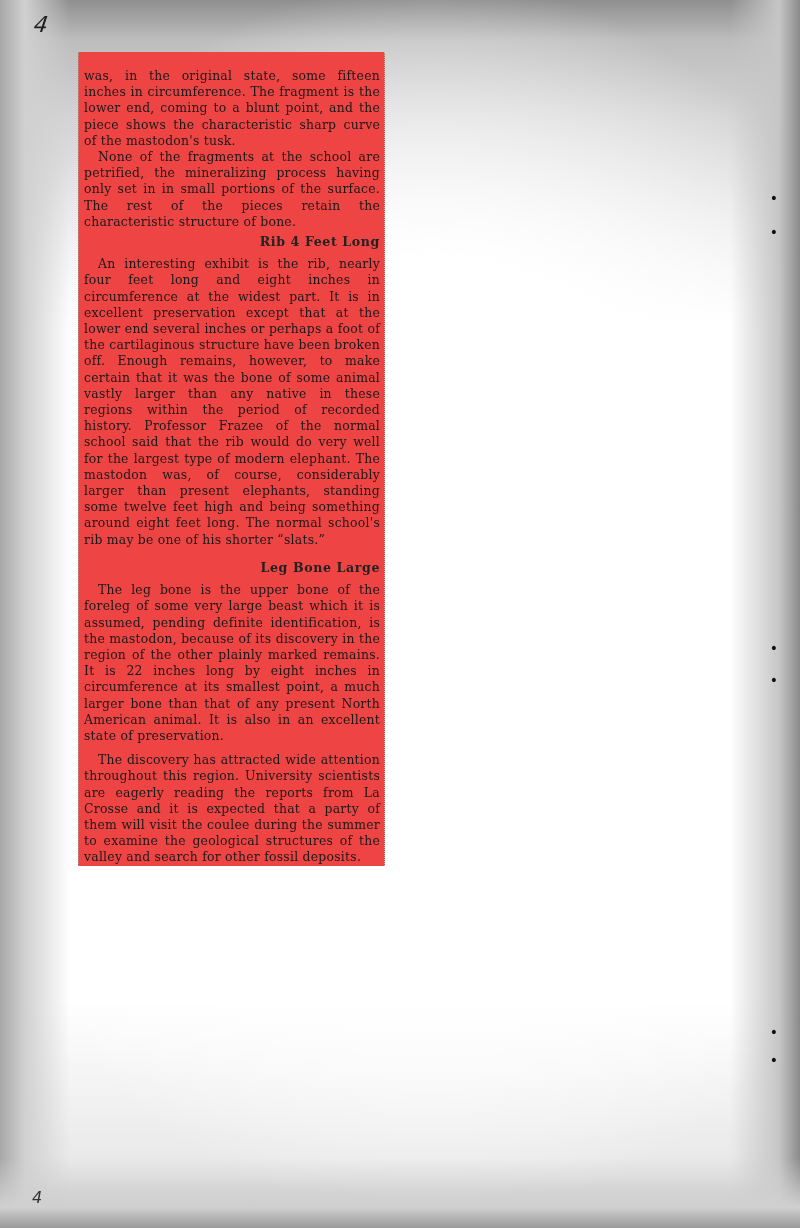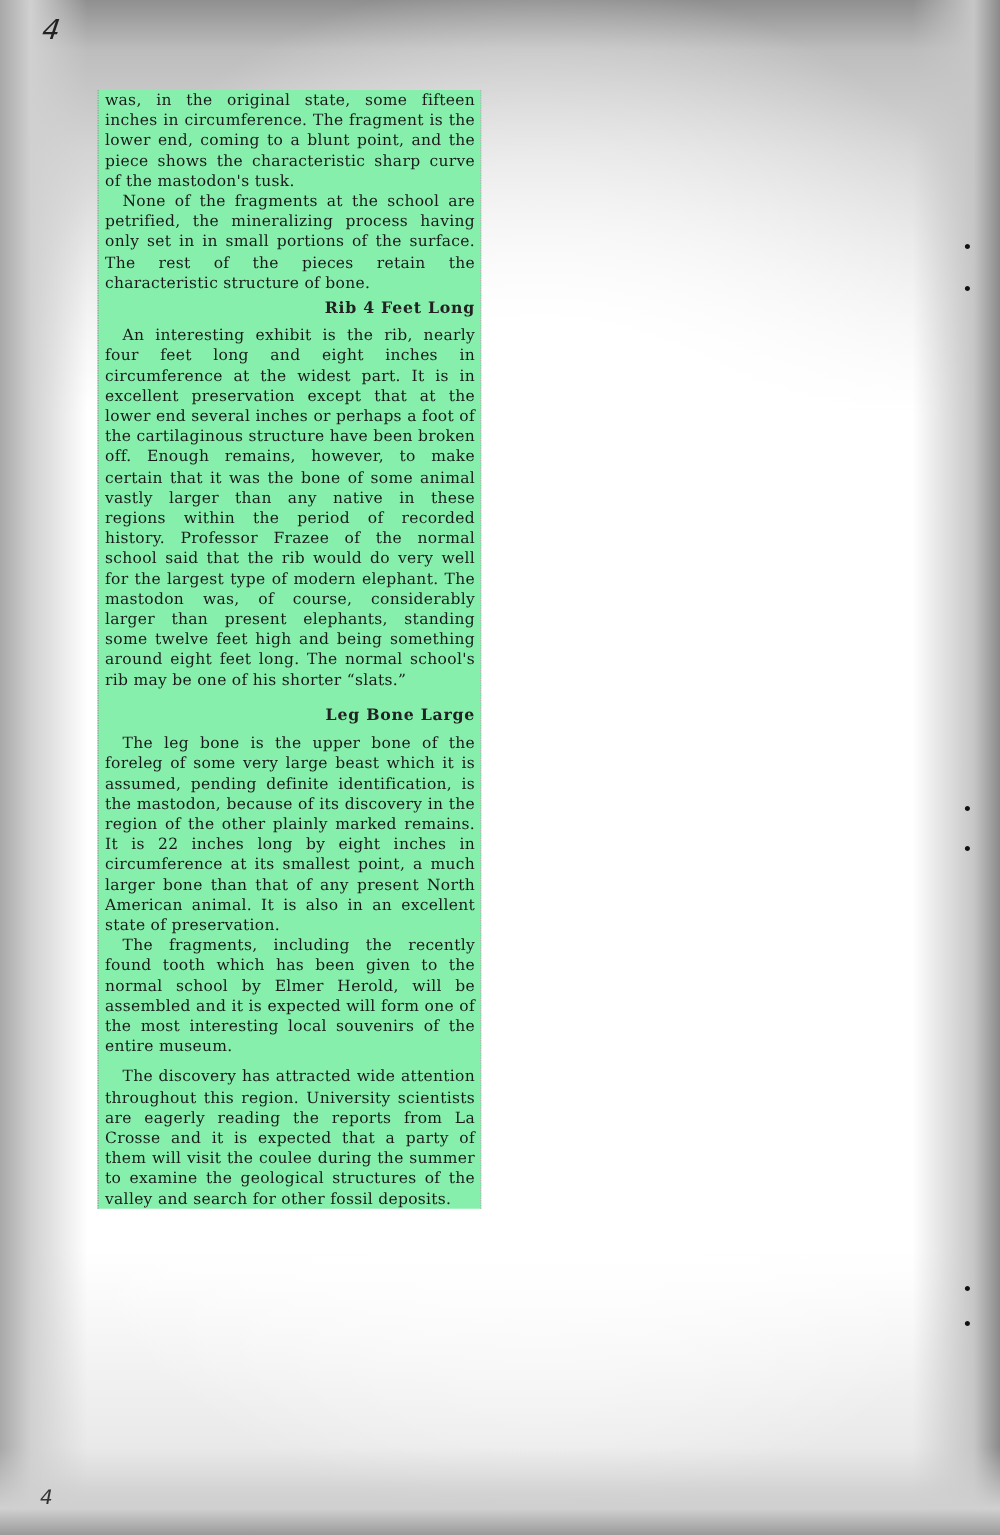--- a/index.html
+++ b/index.html
@@ -31,25 +31,25 @@
       font-family: "DejaVu Sans", sans-serif; font-style: italic;
       font-size: 22px; color: #222; transform: skewX(-8deg);
     }
     .bottom-mark {
       position: absolute; left: 32px; top: 1188px;
       font-family: "DejaVu Sans", sans-serif; font-style: italic;
       font-size: 16px; color: #333;
     }
     .specks { position: absolute; right: 22px; color: #111; font-size: 14px; font-family: "DejaVu Sans", sans-serif; }
     .clipping {
-      position: absolute; left: 78px; top: 72px; width: 296px;
-      background: #86efac;
+      position: absolute; left: 78px; top: 52px; width: 296px;
+      background: #ef4444;
       border-left: 1px dotted #9a9a9a;
       border-right: 1px dotted #b5b5b5;
-      padding: 0 4px 0 5px;
+      padding: 16px 4px 0 5px;
       color: #1a1a1a;
       font-size: 12.4px;
       line-height: 16.2px;
       letter-spacing: 0.25px;
     }
     .clipping p {
       margin: 0;
       text-align: justify;
       text-align-last: left;
       hyphens: manual;
@@ -93,21 +93,20 @@
   <section>
     <h3>Rib 4 Feet Long</h3>
     <p class="indent">An interesting exhibit is the rib, nearly four feet long and eight inches in circumference at the widest part. It is in excellent preservation except that at the lower end several inches or perhaps a foot of the cartilaginous structure have been broken off. Enough remains, however, to make certain that it was the bone of some animal vastly larger than any native in these regions within the period of recorded history. Professor Frazee of the normal school said that the rib would do very well for the largest type of modern elephant. The mastodon was, of course, considerably larger than present elephants, standing some twelve feet high and being something around eight feet long. The normal school's rib may be one of his shorter “slats.”</p>
   </section>
 
   <div class="gap"></div>
 
   <section>
     <h3>Leg Bone Large</h3>
     <p class="indent">The leg bone is the upper bone of the foreleg of some very large beast which it is assumed, pending definite identification, is the mastodon, because of its discovery in the region of the other plainly marked remains. It is 22 inches long by eight inches in circumference at its smallest point, a much larger bone than that of any present North American animal. It is also in an excellent state of preservation.</p>
-    <p class="indent">The fragments, including the recently found tooth which has been given to the normal school by Elmer Herold, will be assembled and it is expected will form one of the most interesting local souvenirs of the entire museum.</p>
   </section>
 
   <div class="gap"></div>
 
   <section>
     <p class="indent">The discovery has attracted wide attention throughout this region. University scientists are eagerly reading the reports from La Crosse and it is expected that a party of them will visit the coulee during the summer to examine the geological structures of the valley and search for other fossil deposits.</p>
   </section>
 
 </div>
 

